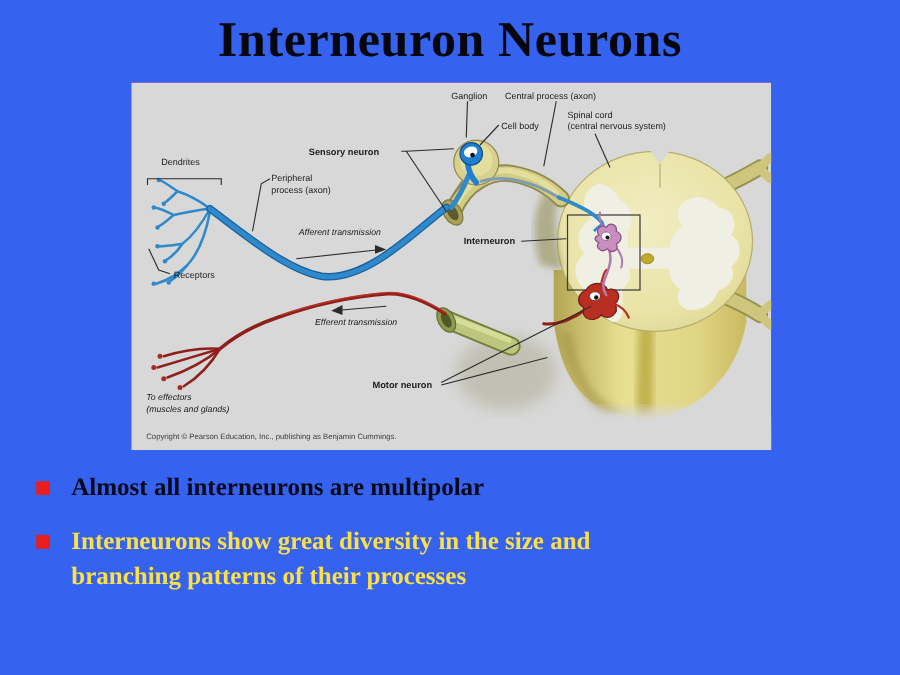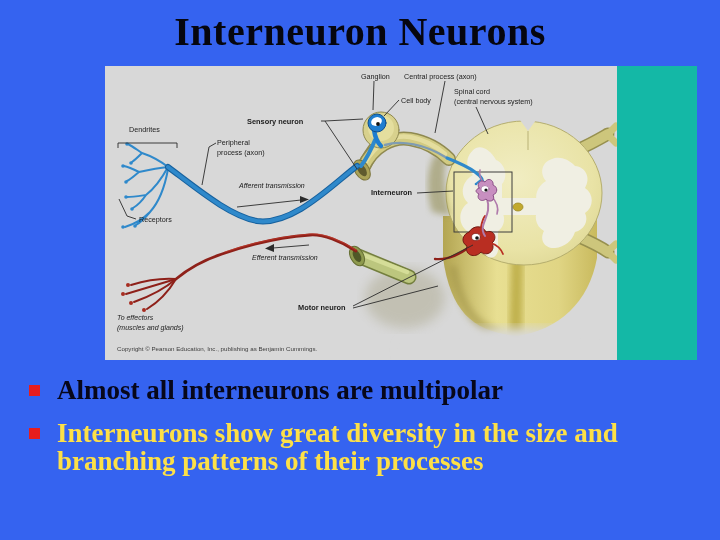--- a/index.html
+++ b/index.html
@@ -10,33 +10,33 @@
     padding-left:17px;
   }
   .title{
     position:absolute;left:0;top:10px;width:720px;
     text-align:center;
     font-family:"Liberation Serif",serif;
     font-weight:bold;font-size:40px;line-height:44px;
     color:#06060f;letter-spacing:0.5px;
   }
   .figure{
-    position:absolute;left:105px;top:66px;width:592px;height:294px;
-    background:#14b8a6;
+    position:absolute;left:105px;top:66px;width:512px;height:294px;
+    background:#a21caf;
   }
   .figure svg{display:block;}
   .bullets{
     position:absolute;left:29px;top:376px;width:668px;
     display:flex;flex-direction:column;gap:15px;
   }
   .bullet{display:flex;align-items:flex-start;gap:17px;}
   .bullet .sq{width:11px;height:11px;margin-top:9px;flex:none;}
   .bullet .txt{
     font-family:"Liberation Serif",serif;font-weight:bold;
-    font-size:27px;line-height:28px;color:#07071a;
+    font-size:20px;line-height:28px;color:#07071a;
     white-space:pre-line;
   }
   
   text{font-family:"Liberation Sans",sans-serif;fill:#1b1b1b;font-size:7.2px;}
   text.b{font-weight:bold;font-size:7.4px;}
   text.i{font-style:italic;font-size:7px;}
   text.tiny{font-size:6.2px;fill:#3c3c3c;}
 </style>
 </head>
 <body>

